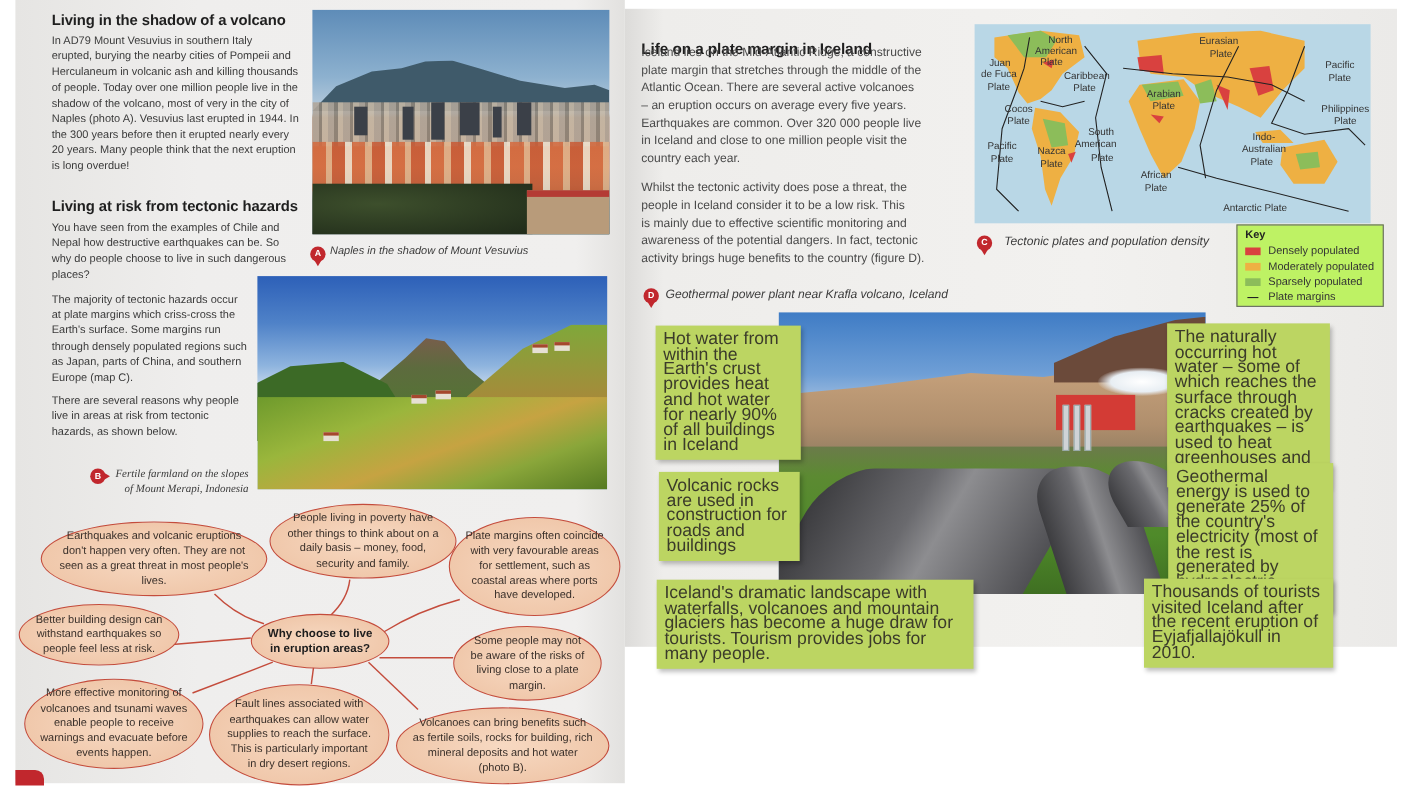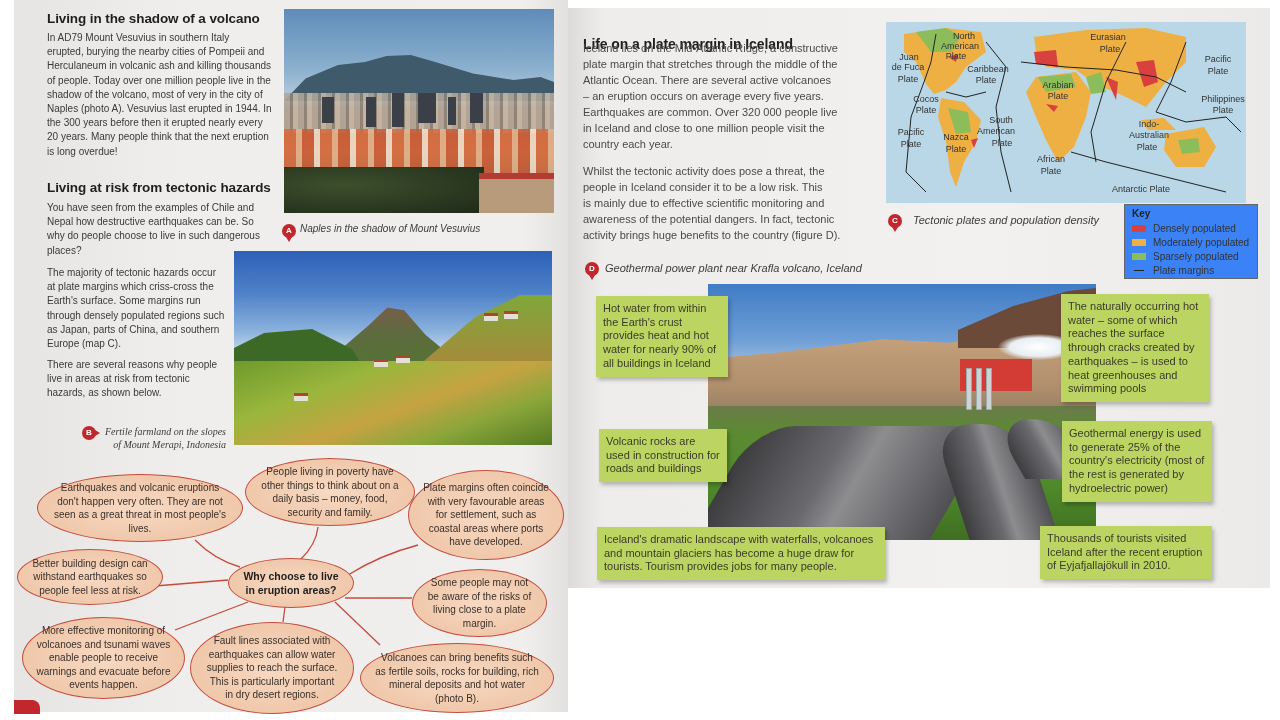--- a/index.html
+++ b/index.html
@@ -72,36 +72,36 @@
     background: linear-gradient(180deg, #6b7b4a 0%, #5c8a32 20%, #4f8a2a 60%, #3f6f22 100%); }
   .plant-building { position: absolute; left: 252px; top: 75px; width: 72px; height: 32px; background: #d33b35; }
   .plant-stack { position: absolute; width: 6px; height: 42px; background: #cfd3d6; border: 1px solid #9aa; }
   .plant-steam { position: absolute; left: 290px; top: 50px; width: 80px; height: 26px; border-radius: 50%;
     background: radial-gradient(ellipse, #ffffff 0%, #e8eef3 50%, transparent 72%); }
   .pipe { position: absolute; border-radius: 40px 40px 0 0; background: linear-gradient(90deg, #3d3d40 0%, #6a6a6e 40%, #8d8d90 55%, #505054 100%); }
 
   .photo-map { left: 886px; top: 22px; width: 360px; height: 181px; background: #b9d7e6; }
 
   
-  .map-key { position: absolute; left: 1124px; top: 204px; width: 134px; height: 75px; border: 1px solid #666; background: #3b82f6; padding: 3px 7px; }
+  .map-key { position: absolute; left: 1124px; top: 204px; width: 134px; height: 75px; border: 1px solid #666; background: #bef264; padding: 3px 7px; }
   .map-key .key-title { font-size: 10px; font-weight: bold; color: #222; margin-bottom: 2px; }
   .key-row { display: flex; align-items: center; font-size: 10px; color: #333; height: 14px; }
   .key-swatch { width: 14px; height: 7px; margin-right: 7px; flex-shrink: 0; }
   .key-line { width: 10px; height: 1px; background: #222; margin: 0 9px 0 2px; }
 
   
   .bubble { position: absolute; border: 1.5px solid #c44c3c; border-radius: 50%;
     background: radial-gradient(ellipse at center, #f7d9c2 0%, #f0c8ab 70%, #ebbc9d 100%);
     display: flex; align-items: center; justify-content: center; text-align: center;
     font-size: 10px; line-height: 13.5px; color: #3a302a; padding: 0 14px; }
   .bubble-center { font-weight: bold; color: #1d1d1d; font-size: 10.5px; line-height: 14px; }
   svg.connectors { position: absolute; left: 0; top: 0; pointer-events: none; }
 
   
-  .gbox { position: absolute; background: #bcd562; color: #3b3b2a; font-size: 11px; line-height: 13.7px; padding: 6px 7px;
+  .gbox { position: absolute; background: #bcd562; color: #3b3b2a; font-size: 16px; line-height: 13.7px; padding: 6px 7px;
     box-shadow: 2px 3px 4px rgba(0,0,0,0.25); }
 </style>
 </head>
 <body>
 
 <div class="page page-left"></div>
 <div class="corner-tab"></div>
 
 <h2 class="heading abs" style="left:47px;top:11px;">Living in the shadow of a volcano</h2>
 <div class="body-text abs" style="left:47px;top:31px;width:232px;">

